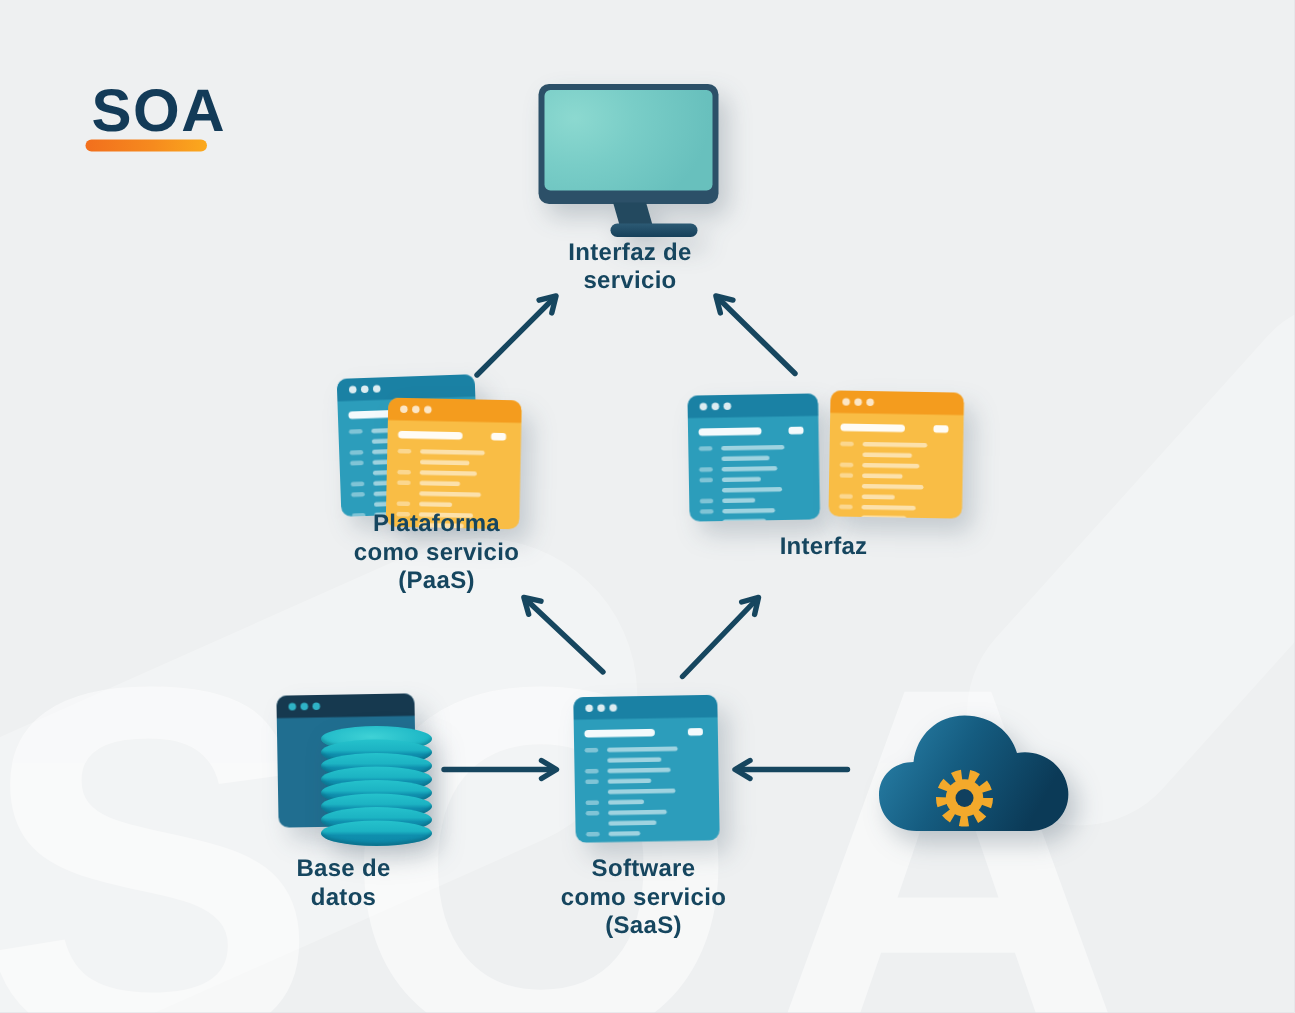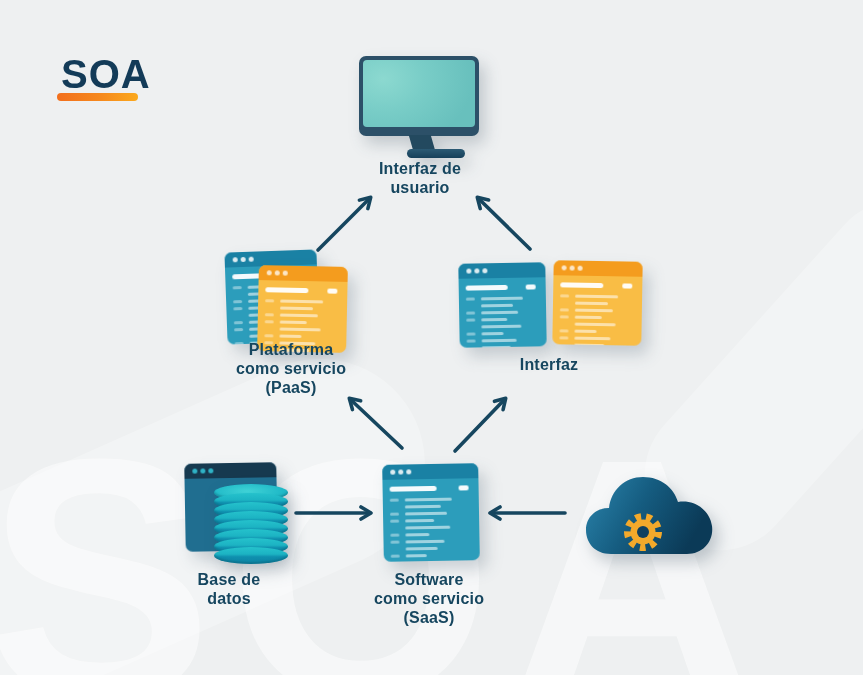--- a/index.html
+++ b/index.html
@@ -100,21 +100,21 @@
   </svg>
 
   <div class="monitor">
     <div class="mframe">
       <div class="mscreen"></div>
     </div>
     <div class="mstand"></div>
     <div class="mbase"></div>
   </div>
   <div class="label" style="left:420px;top:159px;">Interfaz de
-usuario</div>
+servicio</div>
 
   <div class="win win-teal" style="left:226px;top:251px;width:92px;height:92px;transform:rotate(-2deg);">
     <div class="bar">
         <span class="dots"></span>
       </div>
     <div class="body">
         <div class="urlbar">
           <span class="url"></span>
           <span class="menudash"></span>
         </div>

